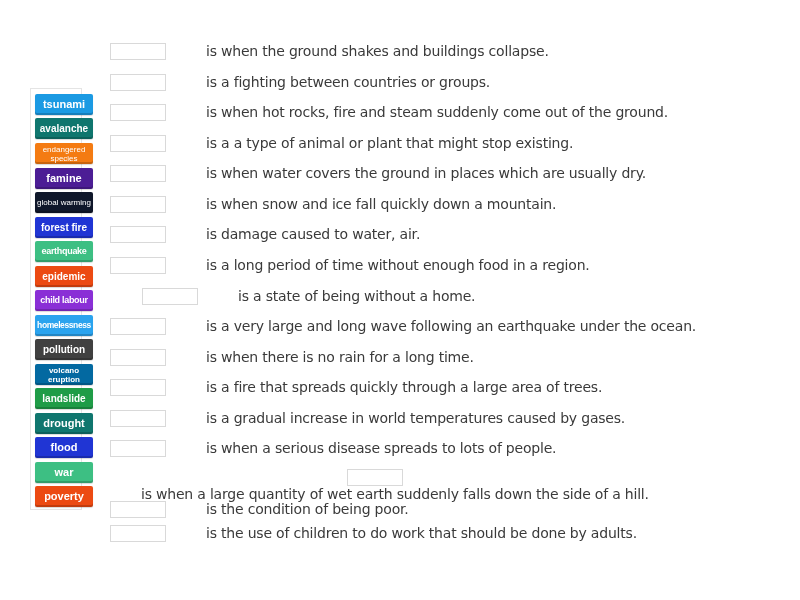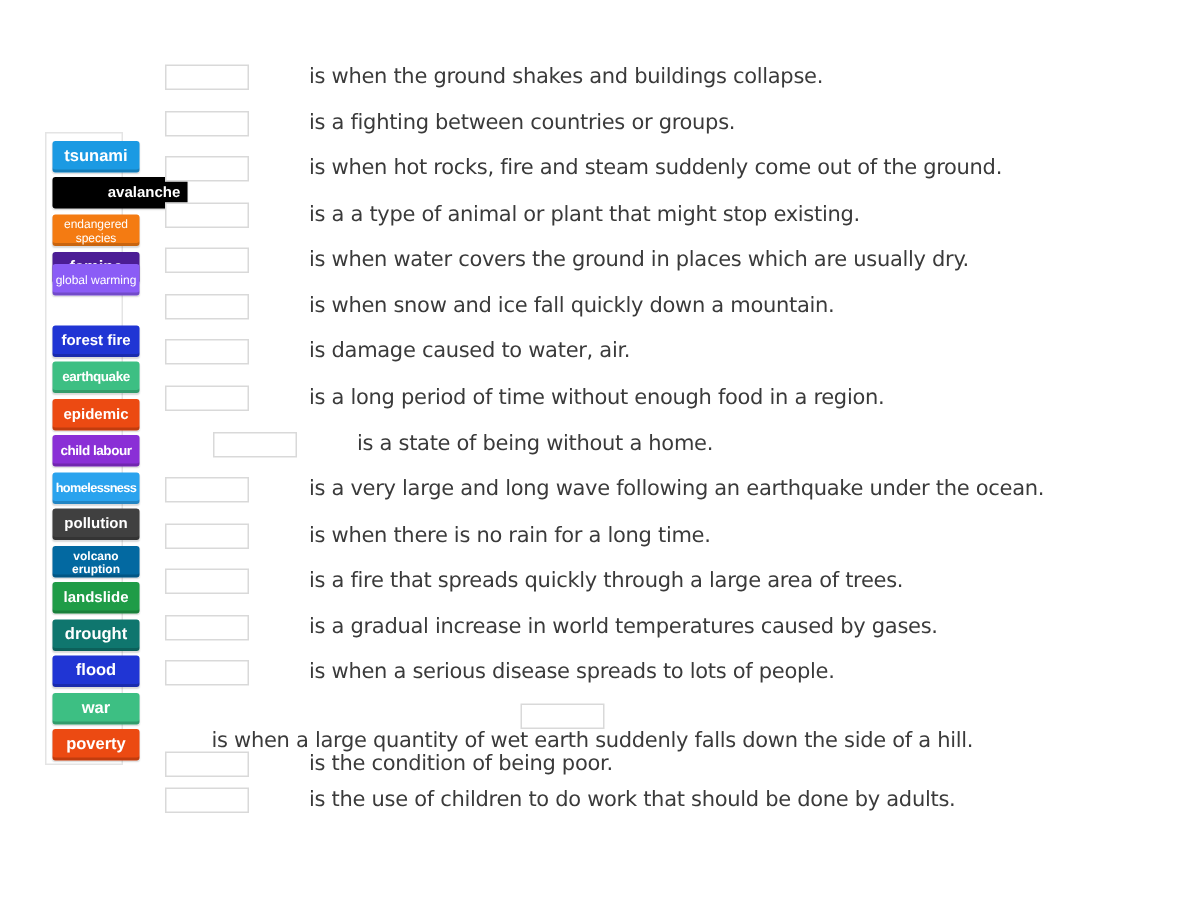--- a/index.html
+++ b/index.html
@@ -33,24 +33,24 @@
   .sentence {
     font-family: "DejaVu Sans", sans-serif; font-size: 14px; color: #3a3a3a;
     white-space: nowrap; letter-spacing: -0.2px; margin-left: 31px;
   }
 </style>
 </head>
 <body>
 
 <div class="tile-panel" id="tile-panel">
     <div class="tile size-l" style="top: 5px; background: rgb(27, 154, 227);">tsunami</div>
-    <div class="tile size-m" style="top: 29px; background: #000000; padding-left: 32px;">avalanche</div>
+    <div class="tile size-m" style="top: 29px; background: #0f766e;">avalanche</div>
     <div class="tile two-line" style="top: 54px; background: rgb(244, 123, 18);">endangered species</div>
     <div class="tile size-l" style="top: 79px; background: #4c1d95;">famine</div>
-    <div class="tile two-line" style="top: 87px; background: #8b5cf6;">global warming</div>
+    <div class="tile two-line" style="top: 103px; background: #0f172a;">global warming</div>
     <div class="tile size-m" style="top: 128px; background: rgb(32, 53, 212);">forest fire</div>
     <div class="tile size-s" style="top: 152px; background: rgb(61, 191, 131);">earthquake</div>
     <div class="tile size-m" style="top: 177px; background: rgb(236, 74, 18);">epidemic</div>
     <div class="tile size-s" style="top: 201px; background: rgb(138, 47, 214);">child labour</div>
     <div class="tile size-xs" style="top: 226px; background: rgb(42, 163, 238);">homelessness</div>
     <div class="tile size-m" style="top: 250px; background: #404040;">pollution</div>
     <div class="tile two-line" style="top: 275px; background: #0369a1; font-weight: bold;">volcano eruption</div>
     <div class="tile size-m" style="top: 299px; background: rgb(31, 156, 71);">landslide</div>
     <div class="tile size-l" style="top: 324px; background: #0f766e;">drought</div>
     <div class="tile size-l" style="top: 348px; background: rgb(32, 53, 212);">flood</div>

